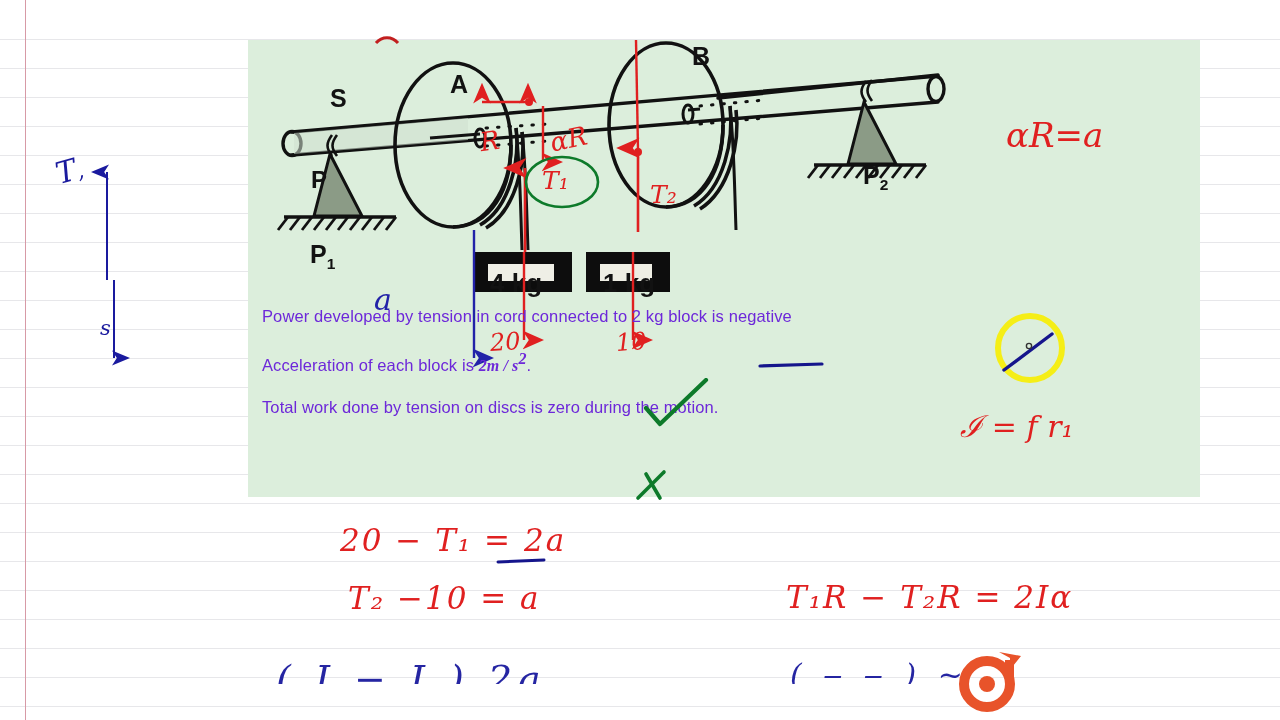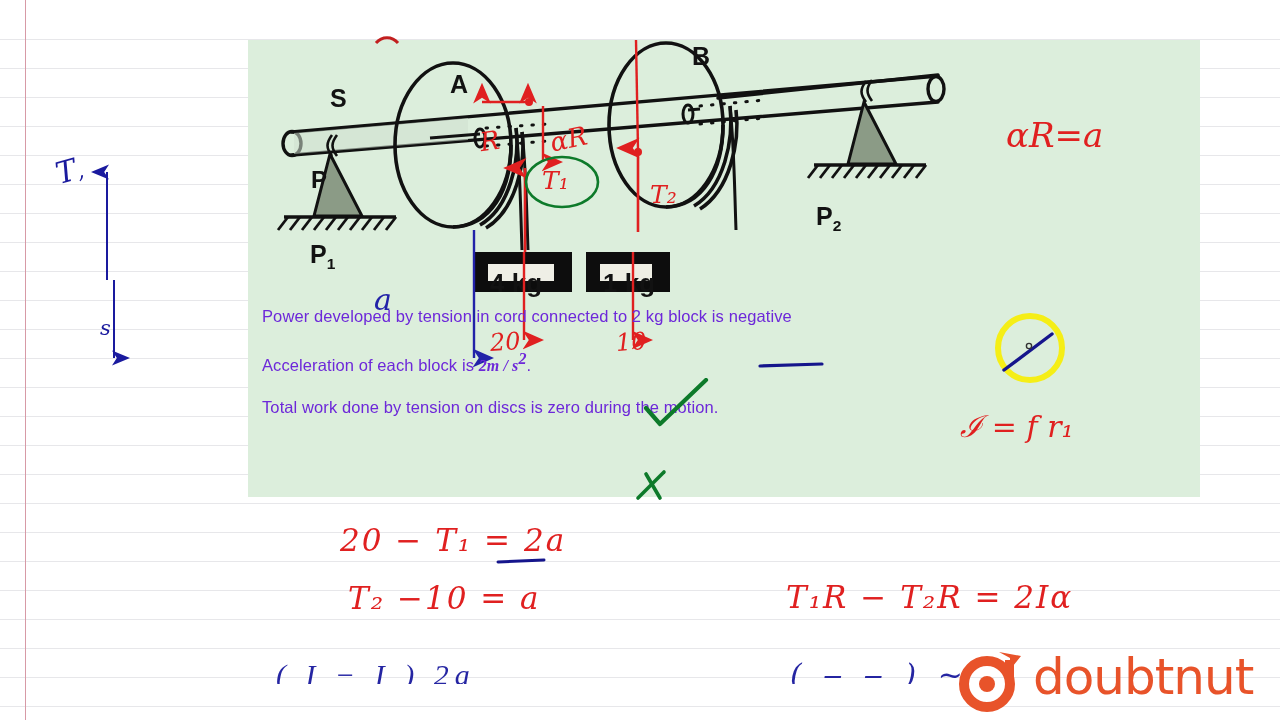--- a/index.html
+++ b/index.html
@@ -210,21 +210,21 @@
       <rect x="338" y="212" width="84" height="40" fill="#0d0d0d"></rect>
       <rect x="352" y="224" width="52" height="17" fill="#eeeee4"></rect>
     </g>
   </svg>
 
   <div class="abs fig-label" style="left:82px;top:46px;font-size:25px;">S</div>
   <div class="abs fig-label" style="left:202px;top:32px;font-size:25px;">A</div>
   <div class="abs fig-label" style="left:444px;top:4px;font-size:25px;">B</div>
   <div class="abs fig-label" style="left:63px;top:128px;font-size:24px;">P</div>
   <div class="abs fig-label" style="left:62px;top:202px;font-size:25px;"><span>P</span><sub>1</sub></div>
-  <div class="abs fig-label" style="left:568px;top:123px;font-size:25px;margin-top:41px;"><span>P</span><sub>2</sub></div>
+  <div class="abs fig-label" style="left:615px;top:123px;font-size:25px;"><span>P</span><sub>2</sub></div>
   <div class="abs fig-label" style="left:242px;top:230px;font-size:26px;">4 kg</div>
   <div class="abs fig-label" style="left:355px;top:230px;font-size:26px;">1 kg</div>
 
   <svg class="abs" style="left:0px;top:0px;" width="952" height="320">
     <defs>
       <marker id="ah-red" markerWidth="9" markerHeight="9" refX="4.5" refY="8.4" orient="auto">
         <path d="M4.5 0 L0.6 9 L4.5 6.4 L8.4 9 Z" fill="#e02020"></path>
       </marker>
       <marker id="ah-red-s" markerWidth="8" markerHeight="8" refX="4" refY="7.4" orient="auto">
         <path d="M4 0 L0.6 8 L4 5.8 L7.4 8 Z" fill="#e02020"></path>
@@ -308,24 +308,23 @@
 
 <div class="abs hand hand-red" style="left:340px;top:525px;font-size:31px;letter-spacing:2px;">20 − T₁ = 2a</div>
 <svg class="abs" style="left:496px;top:556px;" width="54" height="12">
   <path d="M2 6 L48 4" stroke="#15158c" stroke-width="3" stroke-linecap="round" fill="none"></path>
 </svg>
 
 <div class="abs hand hand-red" style="left:348px;top:583px;font-size:31px;letter-spacing:2px;">T₂ −10 = a</div>
 
 <div class="abs hand hand-red" style="left:786px;top:582px;font-size:31px;letter-spacing:2px;text-align:center;">T₁R − T₂R = 2Iα</div>
 
-<div class="abs hand hand-blue" style="left:276px;top:660px;font-size:30px;letter-spacing:6px;opacity:.95;overflow:hidden;height:24px;font-family:Liberation Serif, serif;">( Ι − Ι )  2a</div>
+<div class="abs hand hand-blue" style="left:276px;top:660px;font-size:38px;letter-spacing:6px;opacity:.95;overflow:hidden;height:24px;">( Ι − Ι )  2a</div>
 <div class="abs hand hand-blue" style="left:790px;top:660px;font-size:30px;letter-spacing:6px;opacity:.95;overflow:hidden;height:24px;">( ‒ ‒ ) ~</div>
 
 <div id="logo">
   <svg width="74" height="62">
     <circle cx="32" cy="34" r="23" fill="none" stroke="#e8532a" stroke-width="10"></circle>
     <circle cx="32" cy="34" r="8" fill="#e8532a"></circle>
     <path d="M55 34 L55 8 L44 2 L66 6 L58 16 L55 12" fill="#e8532a"></path>
     <rect x="50" y="10" width="9" height="28" fill="#e8532a"></rect>
   </svg>
-  <div class="word">doubtnut</div>
 </div>
 
 </body></html>

